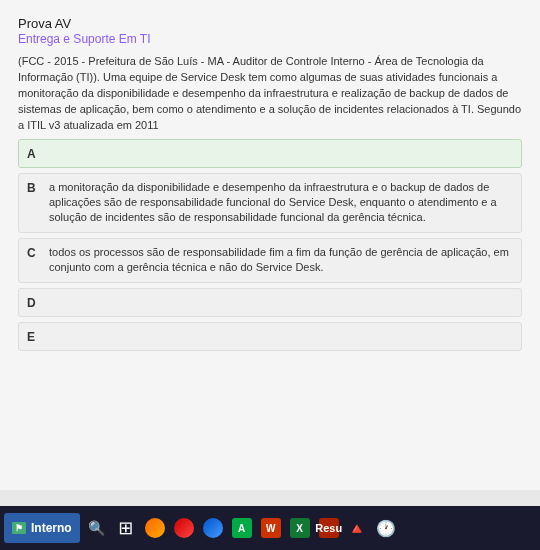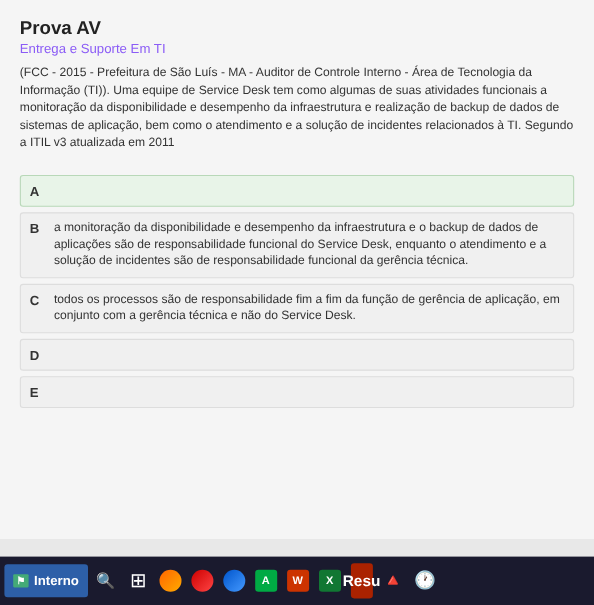--- a/index.html
+++ b/index.html
@@ -14,37 +14,37 @@
 
     .main-content {
       background: #f5f5f5;
       width: 100%;
       height: 490px;
       padding: 16px 18px 10px 18px;
       overflow: hidden;
     }
 
     .title {
-      font-size: 17px;
-      font-weight: bold;
+      font-size: 13px;
+      font-weight: normal;
       color: #222;
       margin-bottom: 1px;
     }
 
     .subtitle {
       font-size: 12px;
       color: #8b5cf6;
       margin-bottom: 8px;
     }
 
     .question-context {
       font-size: 11px;
       color: #333;
       line-height: 1.45;
-      margin-bottom: 20px;
+      margin-bottom: 5px;
       background: #f5f5f5;
     }
 
     .options-container {
       display: flex;
       flex-direction: column;
       gap: 5px;
     }
 
     .option-row {
@@ -174,18 +174,18 @@
     <div class="taskbar-icon">
       <div style="width:20px;height:20px;background:#00aa44;border-radius:3px;display:flex;align-items:center;justify-content:center;color:white;font-size:10px;font-weight:bold;">A</div>
     </div>
     <div class="taskbar-icon">
       <div style="width:20px;height:20px;background:#cc3300;border-radius:3px;display:flex;align-items:center;justify-content:center;color:white;font-size:10px;font-weight:bold;">W</div>
     </div>
     <div class="taskbar-icon">
       <div style="width:20px;height:20px;background:#117733;border-radius:3px;display:flex;align-items:center;justify-content:center;color:white;font-size:10px;font-weight:bold;">X</div>
     </div>
     <div class="taskbar-icon">
-      <div style="width:20px;height:32px;background:#aa2200;border-radius:3px;display:flex;align-items:center;justify-content:center;color:white;font-size:14px;font-weight:bold;">Resu</div>
+      <div style="width:20px;height:20px;background:#aa2200;border-radius:3px;display:flex;align-items:center;justify-content:center;color:white;font-size:11px;font-weight:bold;">Resu</div>
     </div>
     <div class="taskbar-icon" style="font-size:16px;">🔺</div>
     <div class="taskbar-icon" style="font-size:16px;">🕐</div>
   </div>
 </div>
 
 </body></html>

